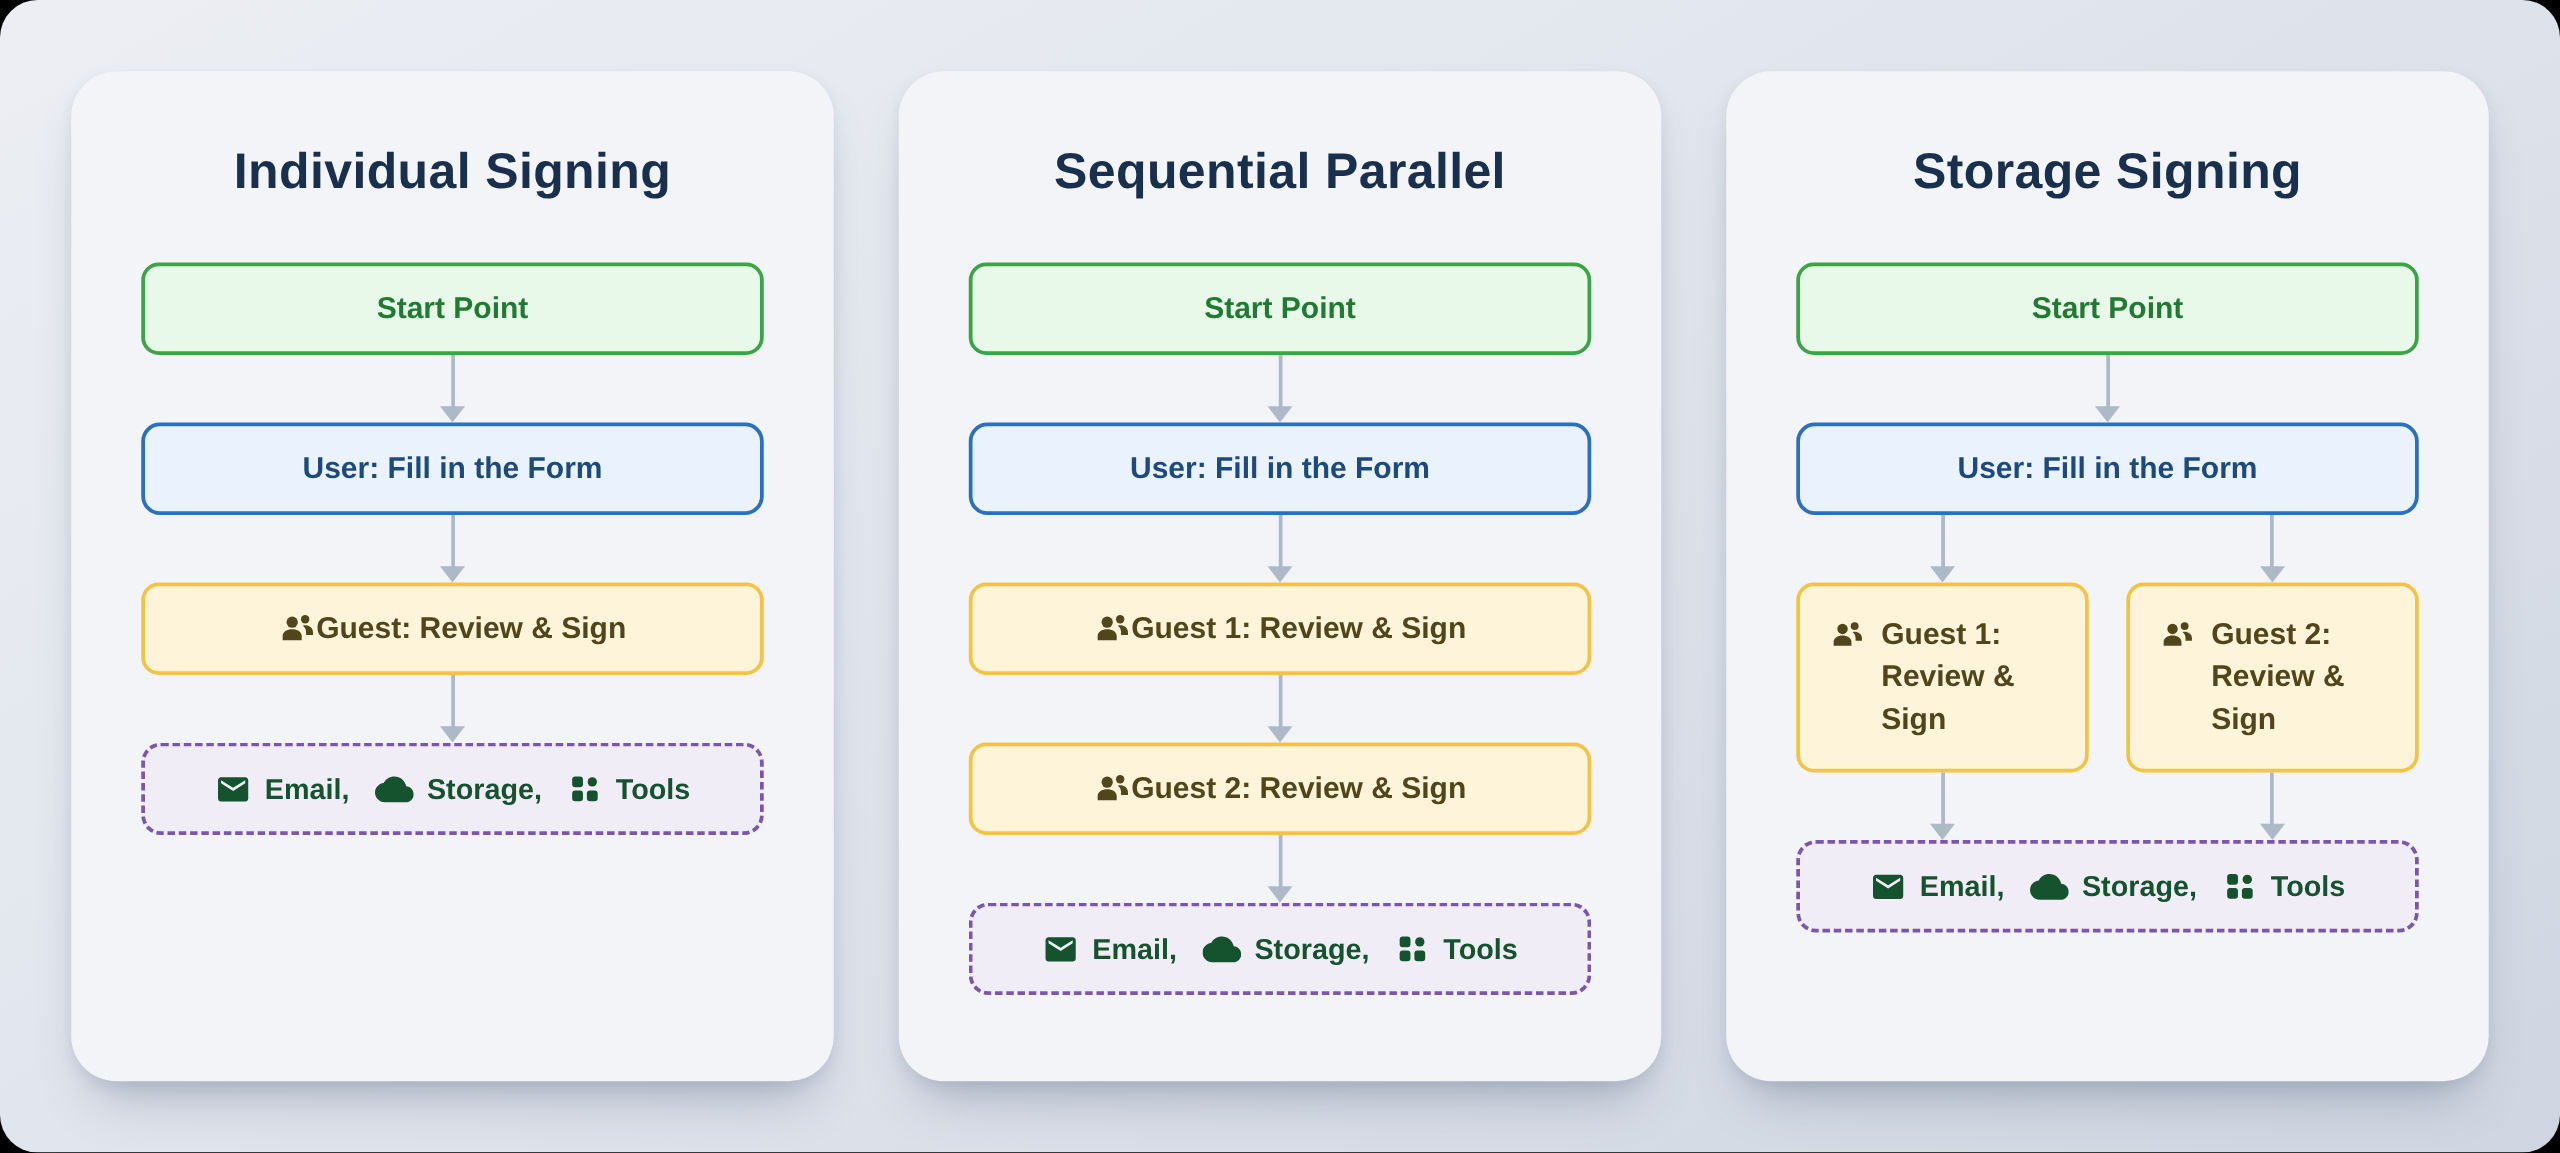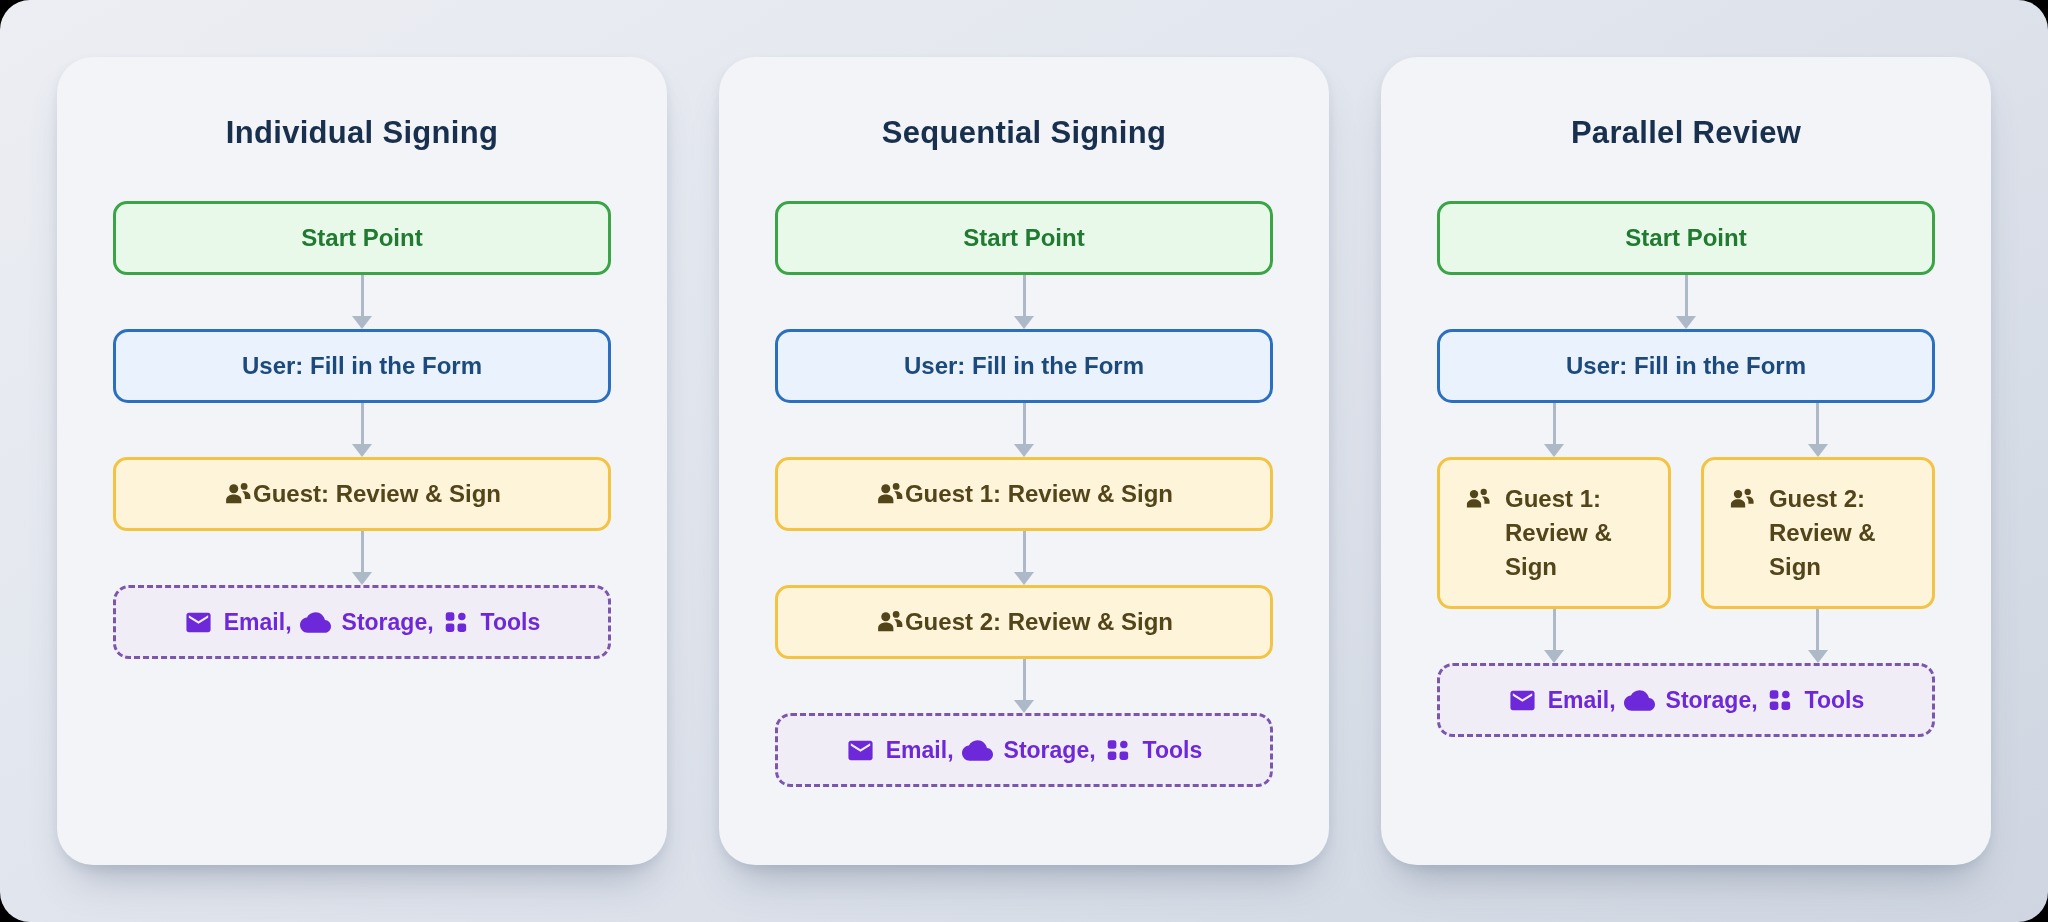--- a/index.html
+++ b/index.html
@@ -18,42 +18,42 @@
     width:610px;
     background:#f2f4f7;
     border-radius:36px;
     padding:50px 56px 0;
     box-shadow:0 26px 42px -18px rgba(92,104,128,.45), 0 4px 10px rgba(92,104,128,.12);
     display:flex;flex-direction:column;
   }
   .card-title{
     margin:8px 0 50px;
     text-align:center;
-    font-size:31px;
+    font-size:40px;
     letter-spacing:.3px;
     color:#18304d;
   }
   .node{
     min-height:74px;
     border-radius:14px;
     border:3px solid;
     display:flex;align-items:center;justify-content:center;
     font-size:24px;
     padding:10px 24px;
     text-align:center;
   }
   .node-start{background:#e8f9e9;border-color:#3aa446;color:#217a31;}
   .node-user{background:#e9f2fd;border-color:#2b6fc0;color:#1d4a7d;border-radius:15px;}
   .node-guest{background:#fdf4da;border-color:#f3c444;color:#52451a;}
   .node-integrations{
     background:#f1edf7;
     border:3px dashed #7a56ad;
     border-radius:16px;
-    color:#6d28d9;
-    gap:8px;
+    color:#14532d;
+    gap:20px;
     font-size:23px;
   }
   .pair{display:flex;align-items:center;gap:11px;white-space:nowrap;}
   .icon{flex:0 0 auto;display:inline-flex;}
   .icon svg{display:block;}
   
   .arrow-gap{position:relative;height:54px;flex:0 0 auto;}
   .arrow{
     position:absolute;top:0;bottom:5px;left:50%;
     width:3px;margin-left:-1.5px;
@@ -165,21 +165,21 @@
           <svg width="28" height="28" viewBox="0 0 24 24" fill="currentColor">
               <use href="#def-apps"></use>
             </svg>
         </span>
         <span>Tools</span>
       </span>
     </div>
   </section>
 
   <section class="card">
-    <h2 class="card-title">Sequential Signing</h2>
+    <h2 class="card-title">Sequential Parallel</h2>
 
     <div class="node node-start">
       <span>Start Point</span>
     </div>
 
     <div class="arrow-gap">
       <span class="arrow"></span>
     </div>
 
     <div class="node node-user">
@@ -238,21 +238,21 @@
           <svg width="28" height="28" viewBox="0 0 24 24" fill="currentColor">
               <use href="#def-apps"></use>
             </svg>
         </span>
         <span>Tools</span>
       </span>
     </div>
   </section>
 
   <section class="card">
-    <h2 class="card-title">Parallel Review</h2>
+    <h2 class="card-title">Storage Signing</h2>
 
     <div class="node node-start">
       <span>Start Point</span>
     </div>
 
     <div class="arrow-gap">
       <span class="arrow"></span>
     </div>
 
     <div class="node node-user">

